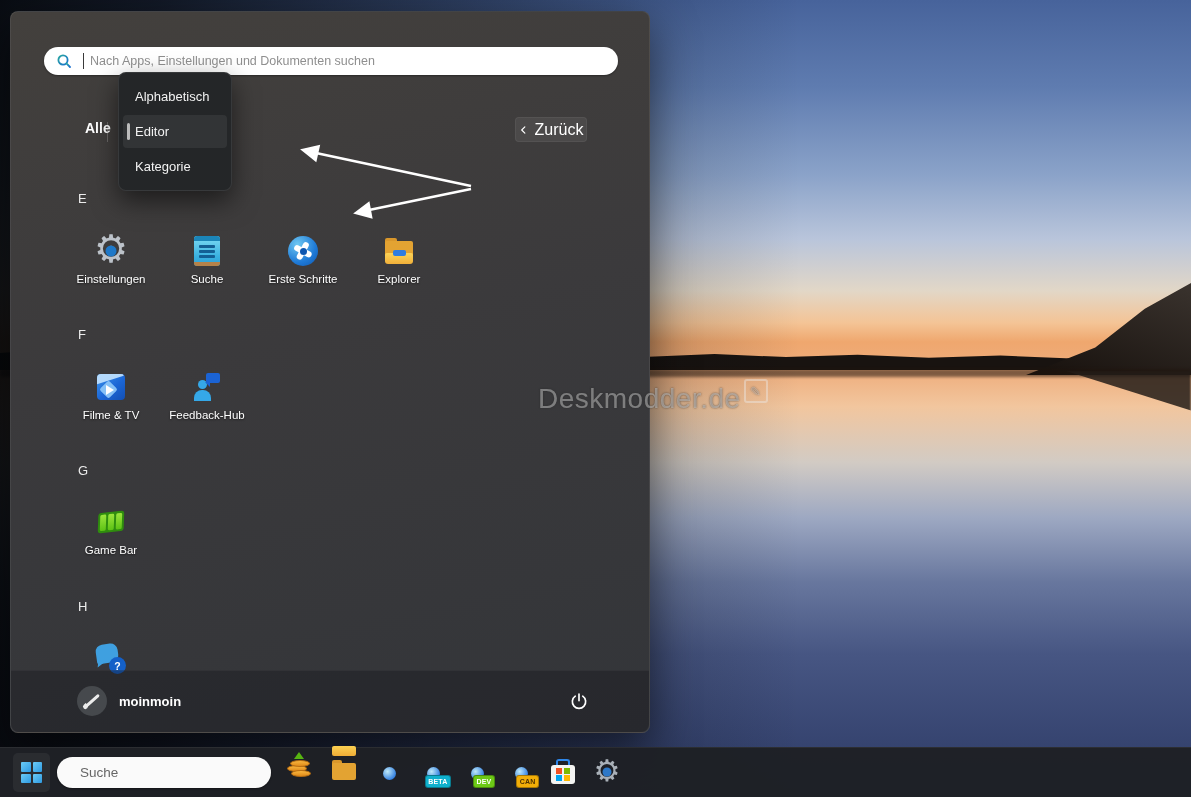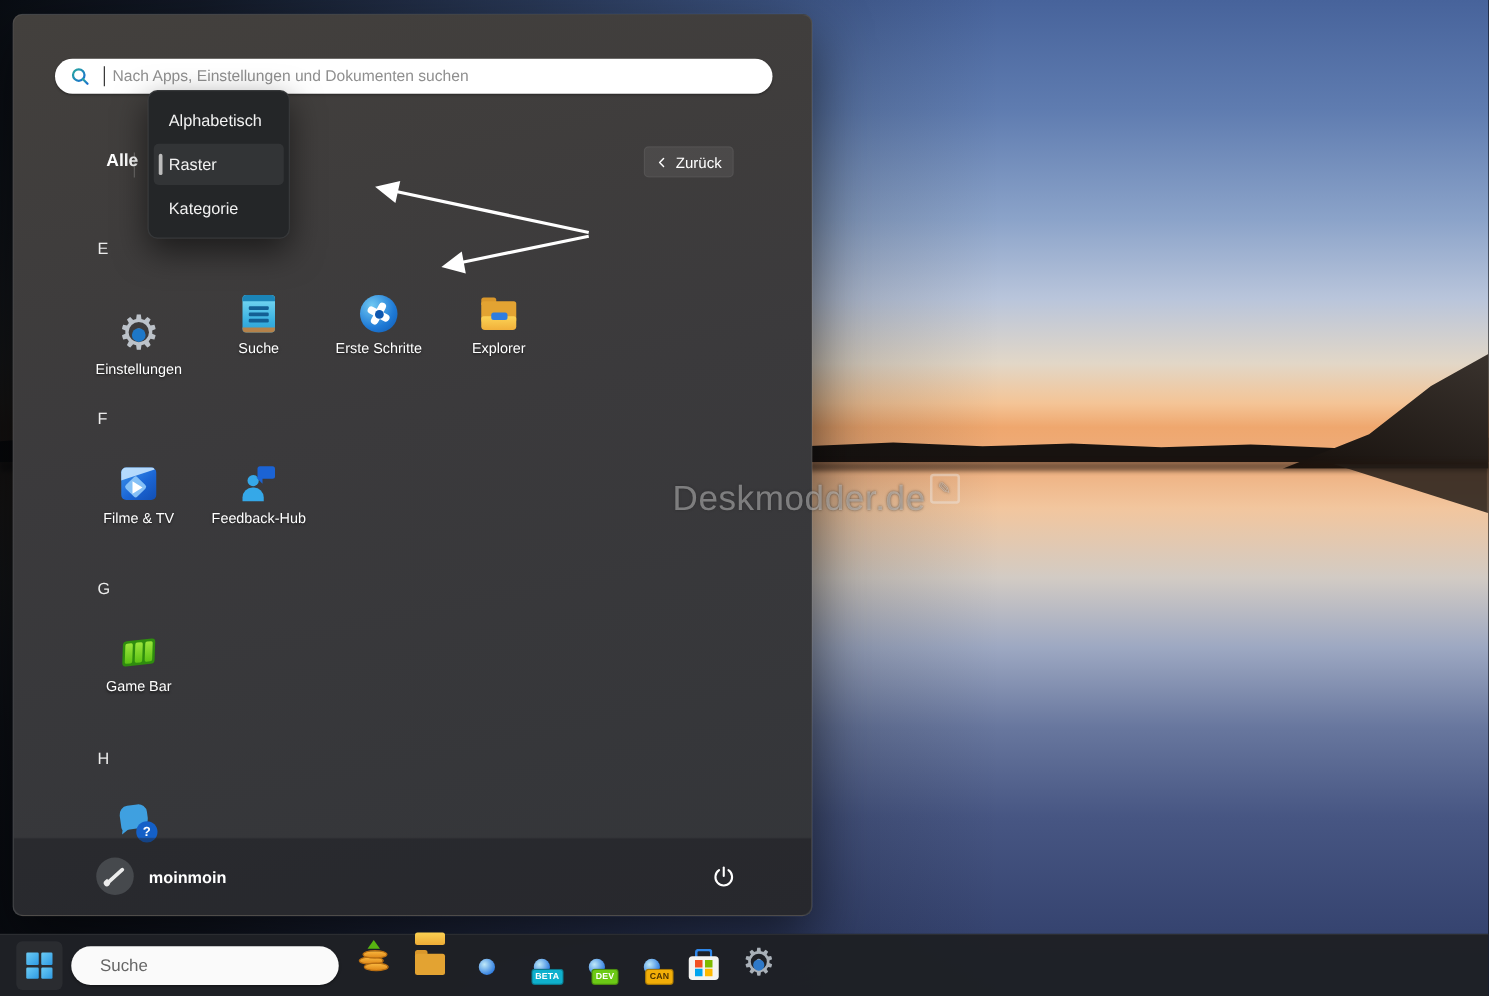--- a/index.html
+++ b/index.html
@@ -44,21 +44,21 @@
   .sm-caret{width:1px;height:16px;background:#3a3a3a;margin:0 4px 0 10px;}
   .sm-search input{border:none;outline:none;background:transparent;flex:1;
     font-size:12.5px;color:#333;font-family:inherit;}
   .sm-search input::placeholder{color:#8f8f8f;}
 
   .view-label{position:absolute;left:62px;top:108px;font-size:14px;font-weight:bold;color:#fff;margin-left:12px;}
   .view-divider{position:absolute;left:96px;top:110px;width:1px;height:20px;background:rgba(255,255,255,.22);}
 
   .back-btn{position:absolute;left:504px;top:105px;width:72px;height:25px;border-radius:4px;
     background:rgba(255,255,255,.07);border:1px solid rgba(255,255,255,.05);box-sizing:border-box;
-    display:flex;align-items:center;justify-content:center;gap:7px;color:#fff;font-size:12px;cursor:default;}
+    display:flex;align-items:center;justify-content:center;gap:7px;color:#fff;font-size:16px;cursor:default;}
 
   .dropdown{position:absolute;left:107px;top:60px;width:112px;z-index:5;
     background:#242628;border:1px solid rgba(255,255,255,.09);border-radius:8px;
     padding:5px 0;box-shadow:0 10px 26px rgba(0,0,0,.55);}
   .dd-item{height:33px;margin:2px 4px;border-radius:4px;display:flex;align-items:center;
     padding:0 12px;font-size:13px;color:#f2f2f2;position:relative;}
   .dd-item.selected{background:rgba(255,255,255,.065);}
   .dd-accent{position:absolute;left:4px;top:8px;width:3px;height:17px;border-radius:2px;background:#bcbcbc;}
 
   .sec-letter{position:absolute;left:67px;width:30px;font-size:13px;color:#ececec;}
@@ -226,21 +226,21 @@
         <path d="M6.5 1.5 L3 5 L6.5 8.5" stroke="#fff" stroke-width="1.3" fill="none" stroke-linecap="round" stroke-linejoin="round"></path>
       </svg>
       <span>Zurück</span>
     </div>
 
     <div class="sec-letter" style="top:179px">E</div>
     <div class="sec-letter" style="top:315px">F</div>
     <div class="sec-letter" style="top:451px">G</div>
     <div class="sec-letter" style="top:587px">H</div>
 
-    <div class="tile" style="left:52px;top:240px">
+    <div class="tile" style="left:52px;top:223px">
       <div class="tico">
         <span class="gear-g">⚙</span>
           <span class="gear-dot"></span>
       </div>
       <div class="tlabel">Einstellungen</div>
     </div>
     <div class="tile" style="left:148px;top:223px">
       <div class="tico">
         <span class="np">
             <span class="np-top"></span>
@@ -333,21 +333,21 @@
         </svg>
       </div>
     </div>
 
     <div class="dropdown">
       <div class="dd-item">
         <span>Alphabetisch</span>
       </div>
       <div class="dd-item selected">
         <span class="dd-accent"></span>
-        <span>Raster</span>
+        <span>Editor</span>
       </div>
       <div class="dd-item">
         <span>Kategorie</span>
       </div>
     </div>
   </div>
 
   <svg class="arrows" width="1191" height="797" viewBox="0 0 1191 797">
     <g stroke="#fff" stroke-width="2.6" fill="#fff">
       <line x1="471" y1="186" x2="316" y2="153"></line>

